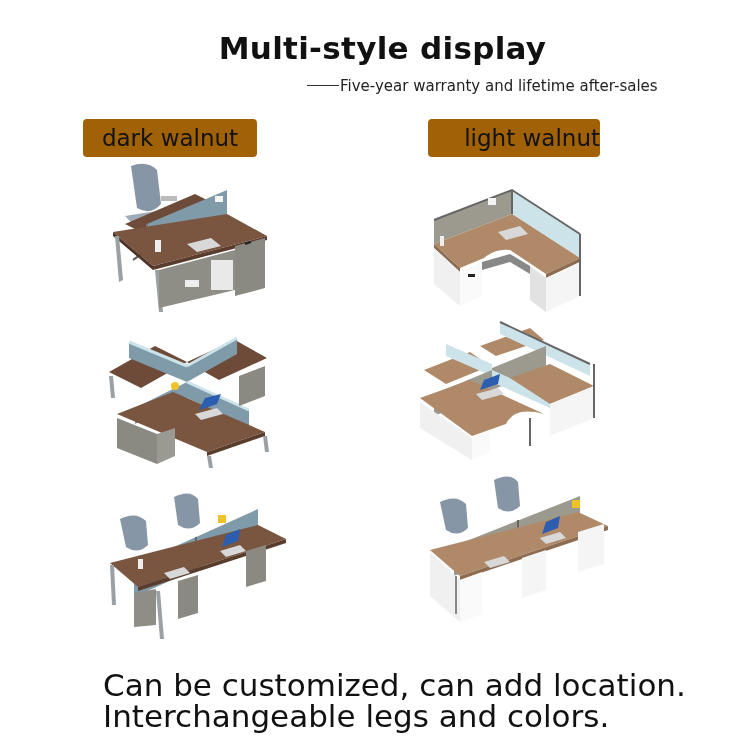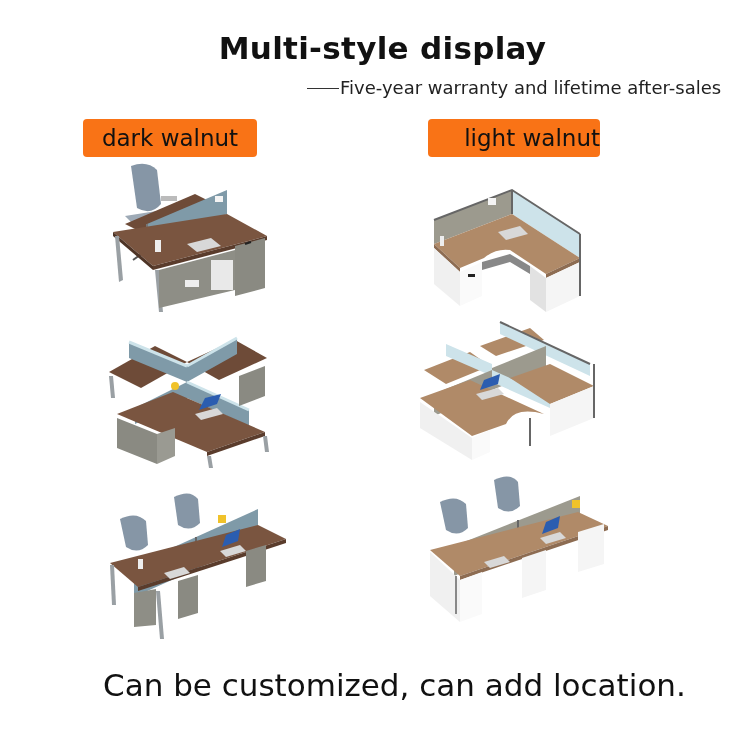--- a/index.html
+++ b/index.html
@@ -1,20 +1,20 @@
 <!DOCTYPE html>
 <html><head>
 <meta charset="utf-8">
 <style>
   html, body { margin: 0; padding: 0; background: #ffffff; }
   body { width: 750px; height: 750px; position: relative; overflow: hidden; font-family: "DejaVu Sans", sans-serif; color: #111; }
   .title { position: absolute; left: 0; width: 765px; top: 30px; text-align: center; font-size: 31px; font-weight: bold; letter-spacing: 0.3px; }
-  .subtitle { position: absolute; left: 307px; top: 77px; font-size: 18px; color: #222; white-space: nowrap; }
+  .subtitle { position: absolute; left: 307px; top: 77px; font-size: 15px; color: #222; white-space: nowrap; }
   .subtitle .dash { display: inline-block; width: 32px; height: 1px; background: #333; vertical-align: middle; margin-right: 1px; position: relative; top: -1px; }
-  .label { position: absolute; top: 119px; height: 38px; background: #f97316; border-radius: 4px; font-size: 23px; line-height: 38px; text-align: center; color: #111; }
+  .label { position: absolute; top: 119px; height: 38px; background: #a16207; border-radius: 4px; font-size: 23px; line-height: 38px; text-align: center; color: #111; }
   .label.left { left: 83px; width: 174px; }
   .label.right { left: 428px; width: 172px; text-align: right; }
   .img { position: absolute; }
   .img svg { display: block; }
   .caption { position: absolute; left: 103px; top: 670px; font-size: 31px; line-height: 31px; color: #111; }
 </style>
 </head>
 <body>
 
 <div class="title">Multi-style display</div>
@@ -196,13 +196,14 @@
   <path d="M12 80 L42 108 L42 150 L12 124 Z" fill="#f0f0f0"></path>
   <path d="M42 108 L64 100 L64 142 L42 150 Z" fill="#fafafa"></path>
   <path d="M104 86 L128 78 L128 118 L104 126 Z" fill="#f5f5f5"></path>
   <path d="M160 60 L186 52 L186 92 L160 100 Z" fill="#f5f5f5"></path>
   <line x1="38" y1="104" x2="38" y2="142" stroke="#888" stroke-width="2"></line>
 </svg>
 </div>
 
 <div class="caption">
   <div>Can be customized, can add location.</div>
+  <div>Interchangeable legs and colors.</div>
 </div>
 
 </body></html>

